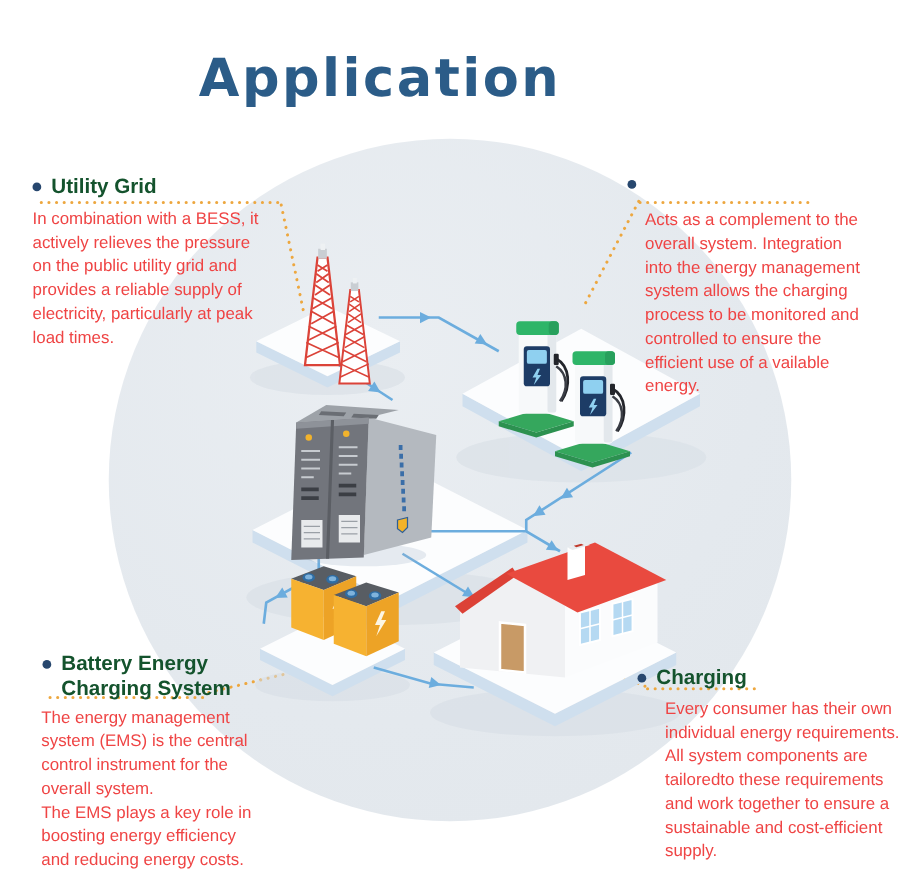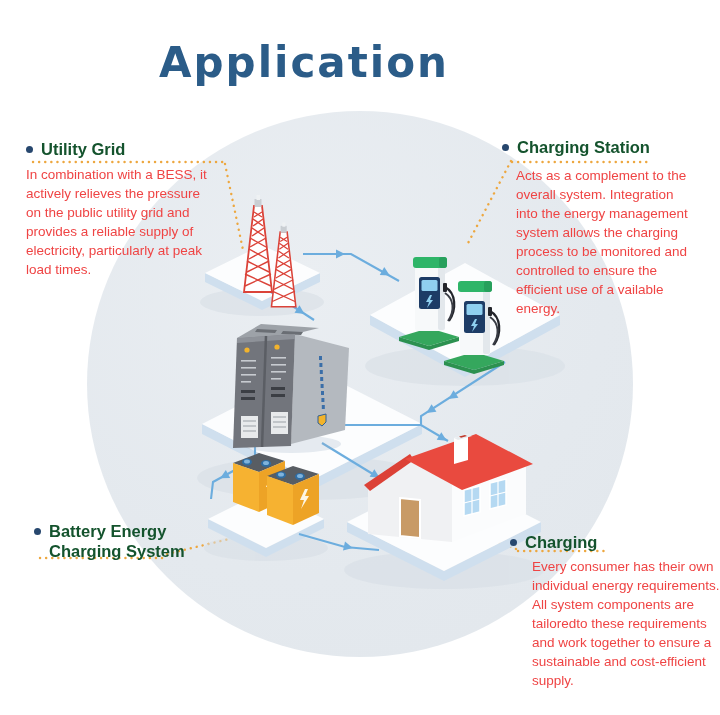--- a/index.html
+++ b/index.html
@@ -252,34 +252,35 @@
     <span>Utility Grid</span>
   </div>
 </div>
 <div class="sec-body" style="left:26px; top:165px; width:192px;">
   <p>In combination with a BESS, it actively relieves the pressure on the public utility grid and provides a reliable supply of electricity, particularly at peak load times.</p>
 </div>
 
 <div class="section" style="left:502px; top:137px;">
   <div class="sec-heading">
     <span class="bullet"></span>
-    <span>Charging Station</span>
   </div>
 </div>
 <div class="sec-body" style="left:516px; top:166px; width:183px;">
   <p>Acts as a complement to the overall system. Integration into the energy management system allows the charging process to be monitored and controlled to ensure the efficient use of a vailable energy.</p>
 </div>
 
 <div class="section" style="left:34px; top:521px; width:175px;">
   <div class="sec-heading">
     <span class="bullet"></span>
     <span>Battery Energy Charging System</span>
   </div>
 </div>
 <div class="sec-body" style="left:33px; top:564px; width:182px;">
+  <p>The energy management system (EMS) is the central control instrument for the overall system.</p>
+  <p>The EMS plays a key role in boosting energy efficiency and reducing energy costs.</p>
 </div>
 
 <div class="section" style="left:510px; top:532px;">
   <div class="sec-heading">
     <span class="bullet"></span>
     <span>Charging</span>
   </div>
 </div>
 <div class="sec-body" style="left:532px; top:557px; width:200px;">
   <p>Every consumer has their own individual energy requirements. All system components are tailoredto these requirements and work together to ensure a sustainable and cost-efficient supply.</p>

